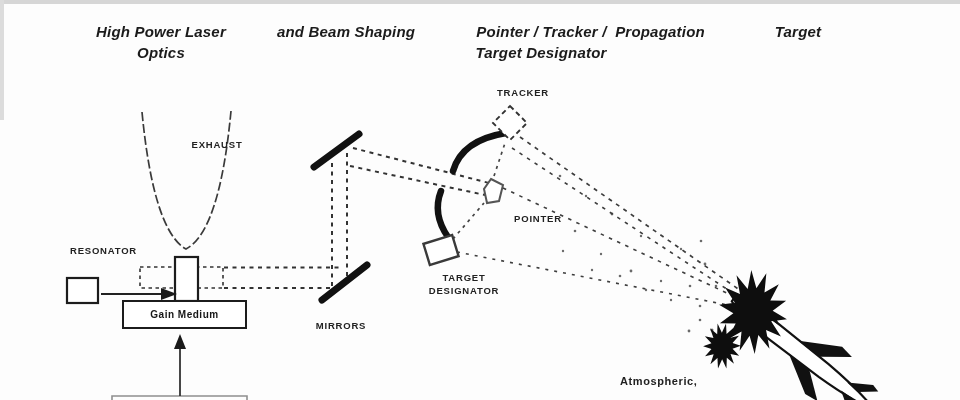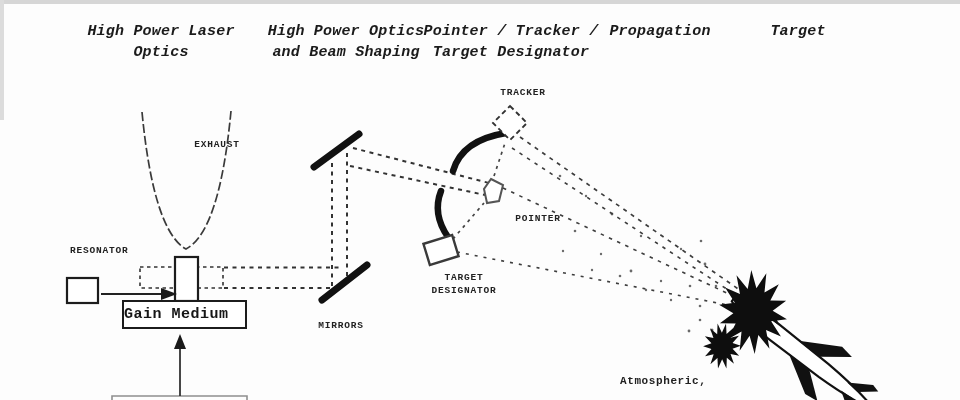--- a/index.html
+++ b/index.html
@@ -1,67 +1,66 @@
 <!DOCTYPE html>
 <html><head>
 <meta charset="utf-8">
 <style>
   * { margin:0; padding:0; box-sizing:border-box; }
   body { width:960px; height:400px; overflow:hidden; background:#fdfdfd; }
   .stage {
     position:relative; width:960px; height:332px; background:#fdfdfd;
-    font-family:Liberation Mono, monospace; color:#1e1e1e;
+    font-family:Liberation Sans, sans-serif; color:#1e1e1e;
   }
   .scan-top { position:absolute; left:0; top:0; width:960px; height:4px; background:#d6d6d6; }
   .scan-left { position:absolute; left:0; top:0; width:4px; height:120px; background:#dcdcdc; }
   .art { position:absolute; left:0; top:0; }
   .hdr {
     position:absolute; top:21px; transform:translateX(-50%);
     font-size:15px; font-weight:bold; font-style:italic; text-align:center;
     line-height:21px; white-space:nowrap; color:#1b1b1b; letter-spacing:.2px;
   }
   .hdr span { display:block; }
-  .h1 { left:161px; } .h2 { left:346px; } .h3 { left:511px; }
+  .h1 { left:161px; } .h2 { left:346px; } .h3 { left:541px;text-align:right; }
   .h4 { left:660px; } .h5 { left:798px; }
   .lbl {
     position:absolute; font-size:9.5px; font-weight:bold; letter-spacing:.8px;
     color:#222; white-space:nowrap;
   }
   .lbl.center { transform:translateX(-50%); text-align:center; }
   .lbl-exhaust { left:176px; top:139px;margin-left:41px; }
   .lbl-resonator { left:70px; top:245px; }
   .lbl-mirrors { left:341px; top:320px; }
   .lbl-tracker { left:523px; top:87px; }
   .lbl-pointer { left:538px; top:213px; }
   .lbl-designator { left:464px; top:272px; line-height:12.5px; }
   .gain-box {
     position:absolute; left:122px; top:300px; width:125px; height:29px;
     border:2.5px solid #1c1c1c; background:#fff;
-    display:flex; align-items:center; 
-    font-size:15px; font-weight:bold; letter-spacing:.5px; color:#161616;
+    display:flex; align-items:center; justify-content:center;
+    font-size:10px; font-weight:bold; letter-spacing:.5px; color:#161616;
   }
   .lbl-atmo {
     position:absolute; left:620px; top:375px; font-size:11px; font-weight:bold;
     letter-spacing:.6px; color:#222;
   }
 </style>
 </head>
 <body>
 
 <div class="stage">
 
   <div class="scan-top"></div>
   <div class="scan-left"></div>
 
   <div class="hdr h1">
     <span>High Power Laser</span>
     <span>Optics</span>
   </div>
   <div class="hdr h2">
-    <span>High Power Optics</span>
     <span>and Beam Shaping</span>
   </div>
   <div class="hdr h3">
     <span>Pointer / Tracker /</span>
     <span>Target Designator</span>
   </div>
   <div class="hdr h4">
     <span>Propagation</span>
   </div>
   <div class="hdr h5">

